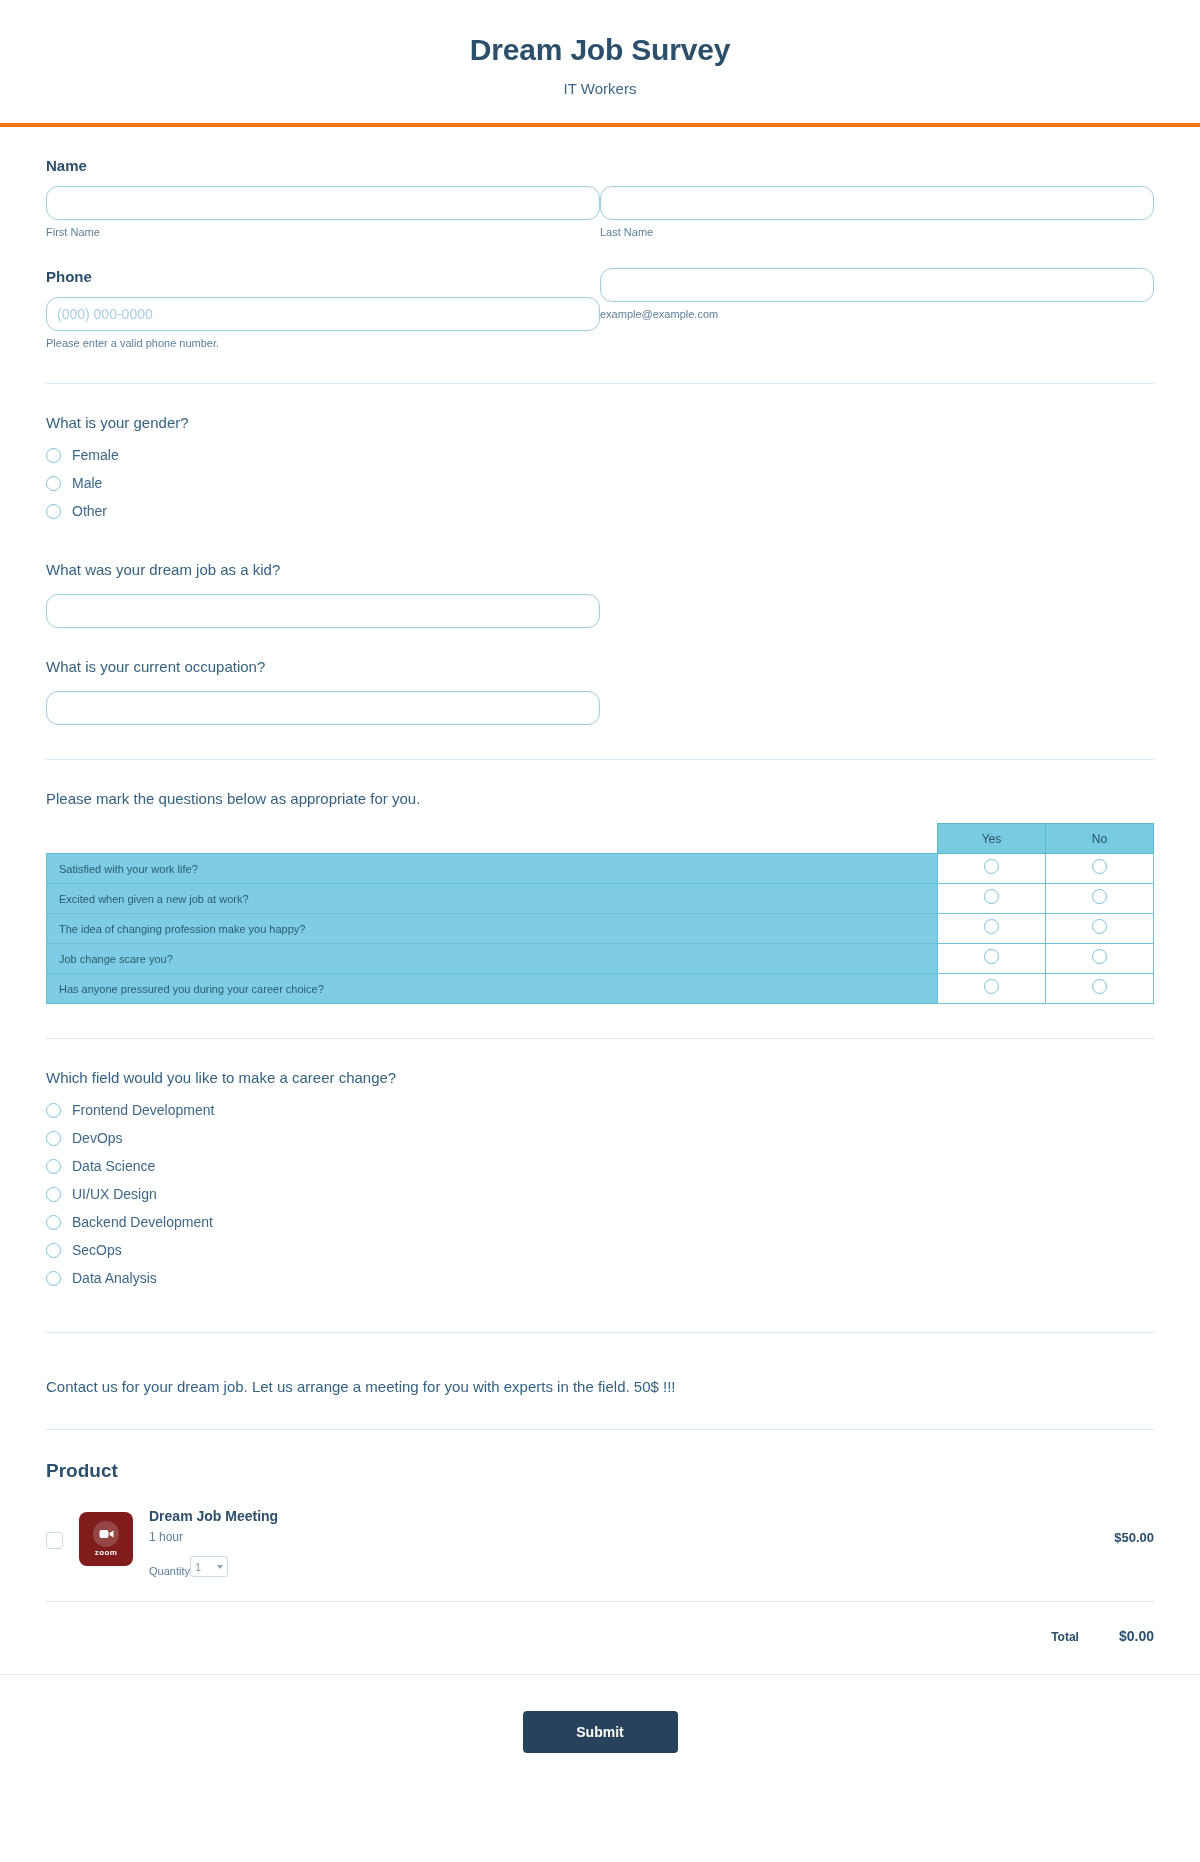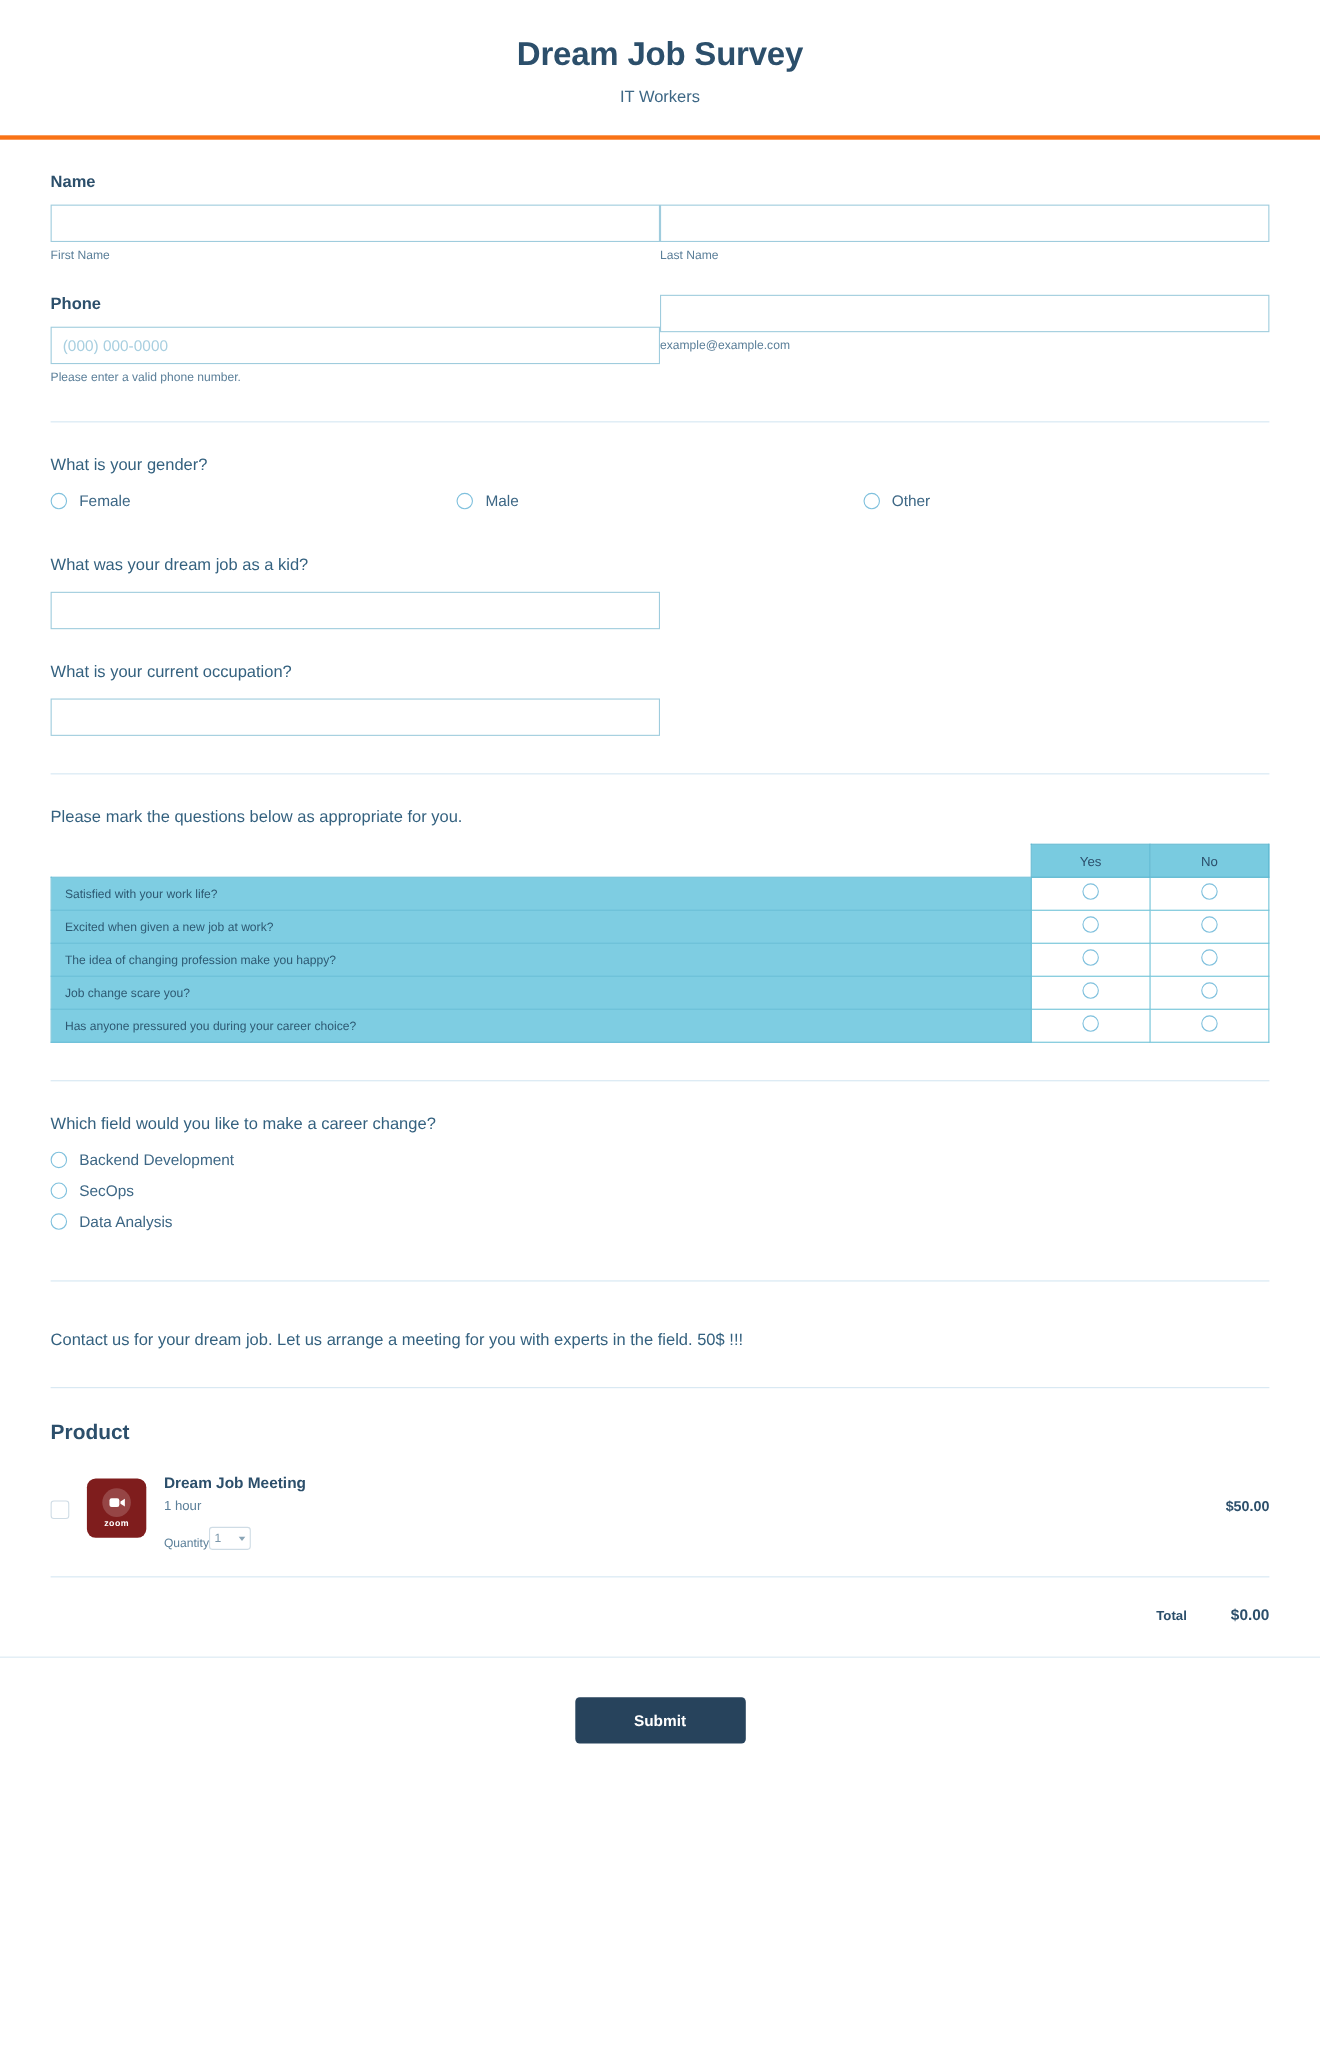--- a/index.html
+++ b/index.html
@@ -61,41 +61,41 @@
   .sub-hint {
     font-size: 11px;
     color: #5b7f99;
     margin-top: 6px;
     display: block;
   }
   input.txt {
     width: 100%;
     height: 31px;
     border: 1px solid #9fccdd;
-    border-radius: 0;
+    border-radius: 12px;
     padding: 16px 10px;
     font-size: 14px;
     color: #2c4f6b;
     background: #fff;
     outline: none;
     font-family: "Liberation Sans", sans-serif;
   }
   input.txt::placeholder { color: #a8cfe0; }
 
   .row2 { display: flex; }
   .col { flex: 1 1 0; min-width: 0; }
 
   .divider {
     border: 0;
     border-top: 1px solid #d5e7f2;
     margin: 34px 0 0 0;
   }
 
   
-  .radio-row { display: flex; }
+  .radio-row { display: flex; flex-direction: column; }
   .radio-col { flex: 1 1 0; }
   .radio-item {
     display: flex;
     align-items: center;
     gap: 11px;
     margin-bottom: 12px;
   }
   .radio-mark {
     width: 15px; height: 15px;
     border: 1.5px solid #7fc0dd;
@@ -393,20 +393,38 @@
     </div>
 
     <hr class="divider">
 
     <div class="section">
       <span class="q-label">Which field would you like to make a career change?</span>
       <div class="radio-row">
         <div class="radio-col">
           <div class="radio-item">
             <span class="radio-mark"></span>
+            <span class="radio-text">Frontend Development</span>
+          </div>
+          <div class="radio-item">
+            <span class="radio-mark"></span>
+            <span class="radio-text">DevOps</span>
+          </div>
+          <div class="radio-item">
+            <span class="radio-mark"></span>
+            <span class="radio-text">Data Science</span>
+          </div>
+          <div class="radio-item">
+            <span class="radio-mark"></span>
+            <span class="radio-text">UI/UX Design</span>
+          </div>
+        </div>
+        <div class="radio-col">
+          <div class="radio-item">
+            <span class="radio-mark"></span>
             <span class="radio-text">Backend Development</span>
           </div>
           <div class="radio-item">
             <span class="radio-mark"></span>
             <span class="radio-text">SecOps</span>
           </div>
           <div class="radio-item">
             <span class="radio-mark"></span>
             <span class="radio-text">Data Analysis</span>
           </div>

